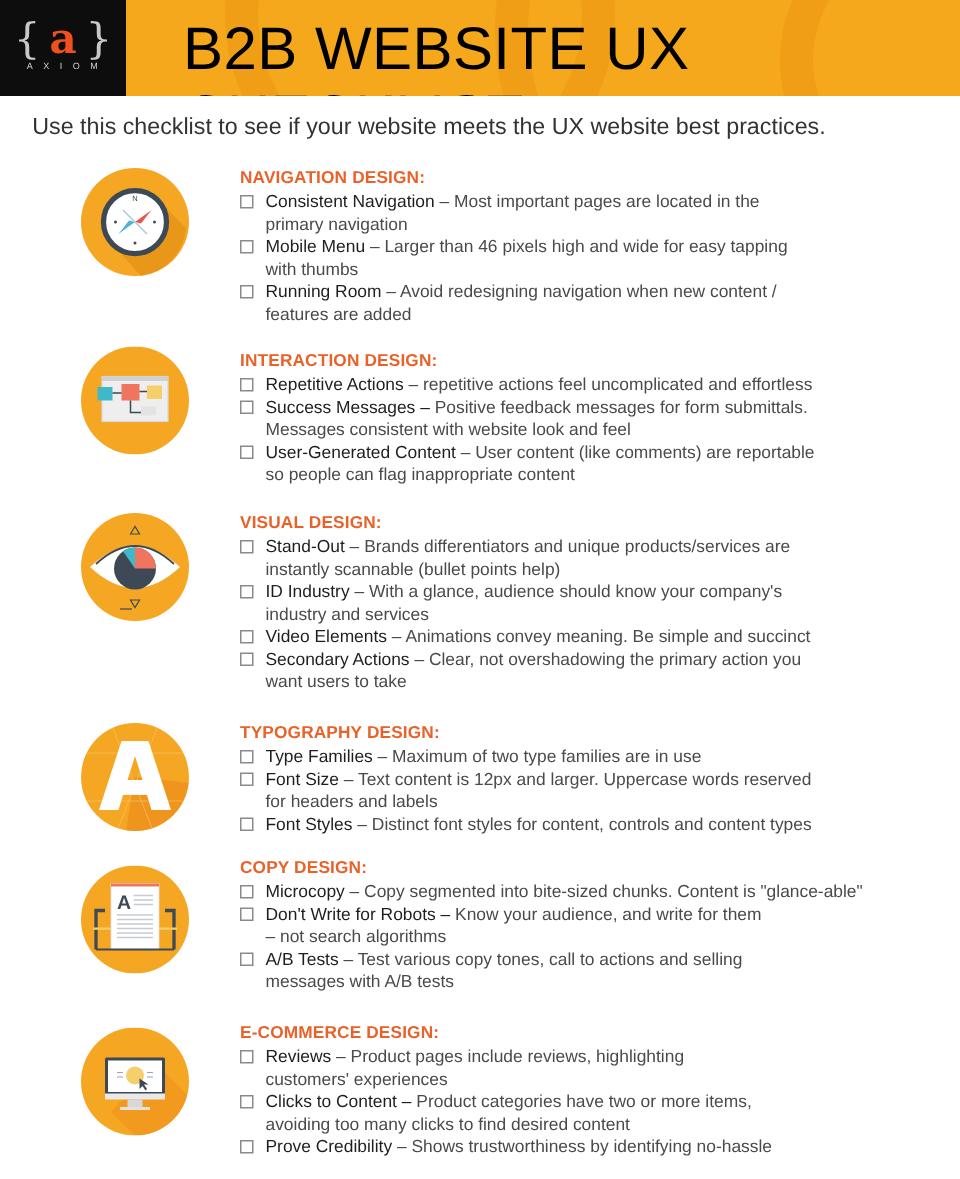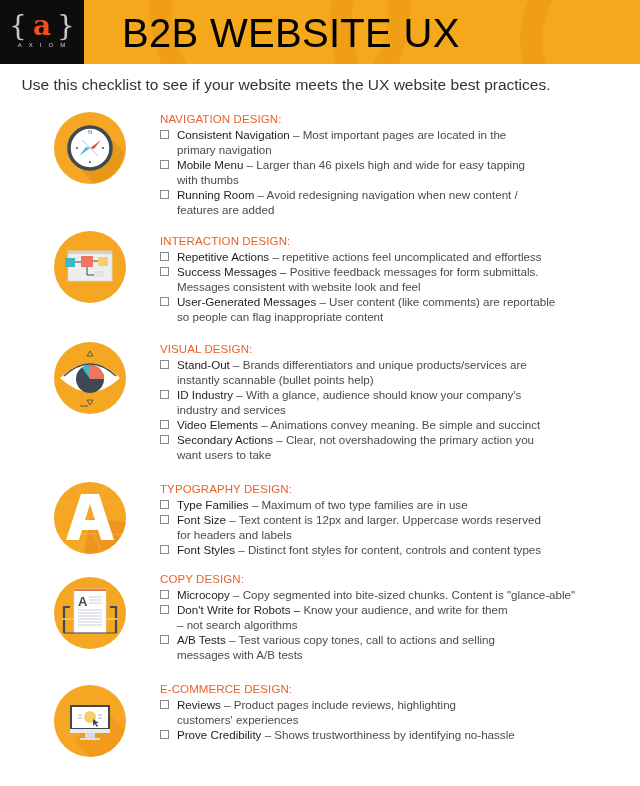--- a/index.html
+++ b/index.html
@@ -34,21 +34,21 @@
 
     .intro {
       position: absolute; left: 0; top: 76px; width: 572px; text-align: center;
       font-size: 15.5px; color: #333333;
     }
 
     .section { position: absolute; left: 0; width: 640px; }
     .icon-wrap { position: absolute; left: 54px; width: 72px; height: 72px; }
     .content { position: absolute; left: 160px; width: 470px; }
     .sec-title {
-      font-size: 11.5px; font-weight: normal; color: #e8622a; letter-spacing: 0.1px;
+      font-size: 11.5px; font-weight: bold; color: #e8622a; letter-spacing: 0.1px;
       line-height: 15px; height: 15px;
     }
     .item { position: relative; padding-left: 17px; font-size: 11.6px; line-height: 15px; color: #4a4a4a; }
     .cb {
       position: absolute; left: 0; top: 3px; width: 9px; height: 9px;
       border: 1px solid #8a8a8a; background: #fff; cursor: pointer;
     }
     .item .b { font-weight: normal; color: #1e1e1e; }
     .item .sep { color: #4a4a4a; }
     svg { display: block; }
@@ -124,21 +124,21 @@
     <div class="item">
       <span class="cb"></span>
       <span class="b">Repetitive Actions</span><span class="sep"> – </span><span>repetitive actions feel uncomplicated and effortless</span>
     </div>
     <div class="item">
       <span class="cb"></span>
       <span class="b">Success Messages –</span><span class="sep"> </span><span>Positive feedback messages for form submittals.</span><br><span>Messages consistent with website look and feel</span>
     </div>
     <div class="item">
       <span class="cb"></span>
-      <span class="b">User-Generated Messages</span><span class="sep"> – </span><span>User content (like comments) are reportable</span><br><span>so people can flag inappropriate content</span>
+      <span class="b">User-Generated Content</span><span class="sep"> – </span><span>User content (like comments) are reportable</span><br><span>so people can flag inappropriate content</span>
     </div>
   </div>
 </div>
 
 <div class="section" style="top:342px;">
   <div class="icon-wrap" style="top:0px;">
     <svg width="72" height="72" viewBox="0 0 72 72">
       <circle cx="36" cy="36" r="36" fill="#f5a623"></circle>
       <path d="M6 36 Q36 8 66 36 Q36 64 6 36 Z" fill="#ffffff"></path>
       <path d="M10 34 Q36 10 62 34" stroke="#3d4a55" stroke-width="1.2" fill="none"></path>
@@ -257,16 +257,20 @@
     </svg>
   </div>
   <div class="content">
     <div class="sec-title">E-COMMERCE DESIGN:</div>
     <div class="item">
       <span class="cb"></span>
       <span class="b">Reviews</span><span class="sep"> – </span><span>Product pages include reviews, highlighting</span><br><span>customers' experiences</span>
     </div>
     <div class="item">
       <span class="cb"></span>
+      <span class="b">Clicks to Content –</span><span class="sep"> </span><span>Product categories have two or more items,</span><br><span>avoiding too many clicks to find desired content</span>
+    </div>
+    <div class="item">
+      <span class="cb"></span>
       <span class="b">Prove Credibility</span><span class="sep"> – </span><span>Shows trustworthiness by identifying no-hassle</span><br>
     </div>
   </div>
 </div>
 
 </body></html>

